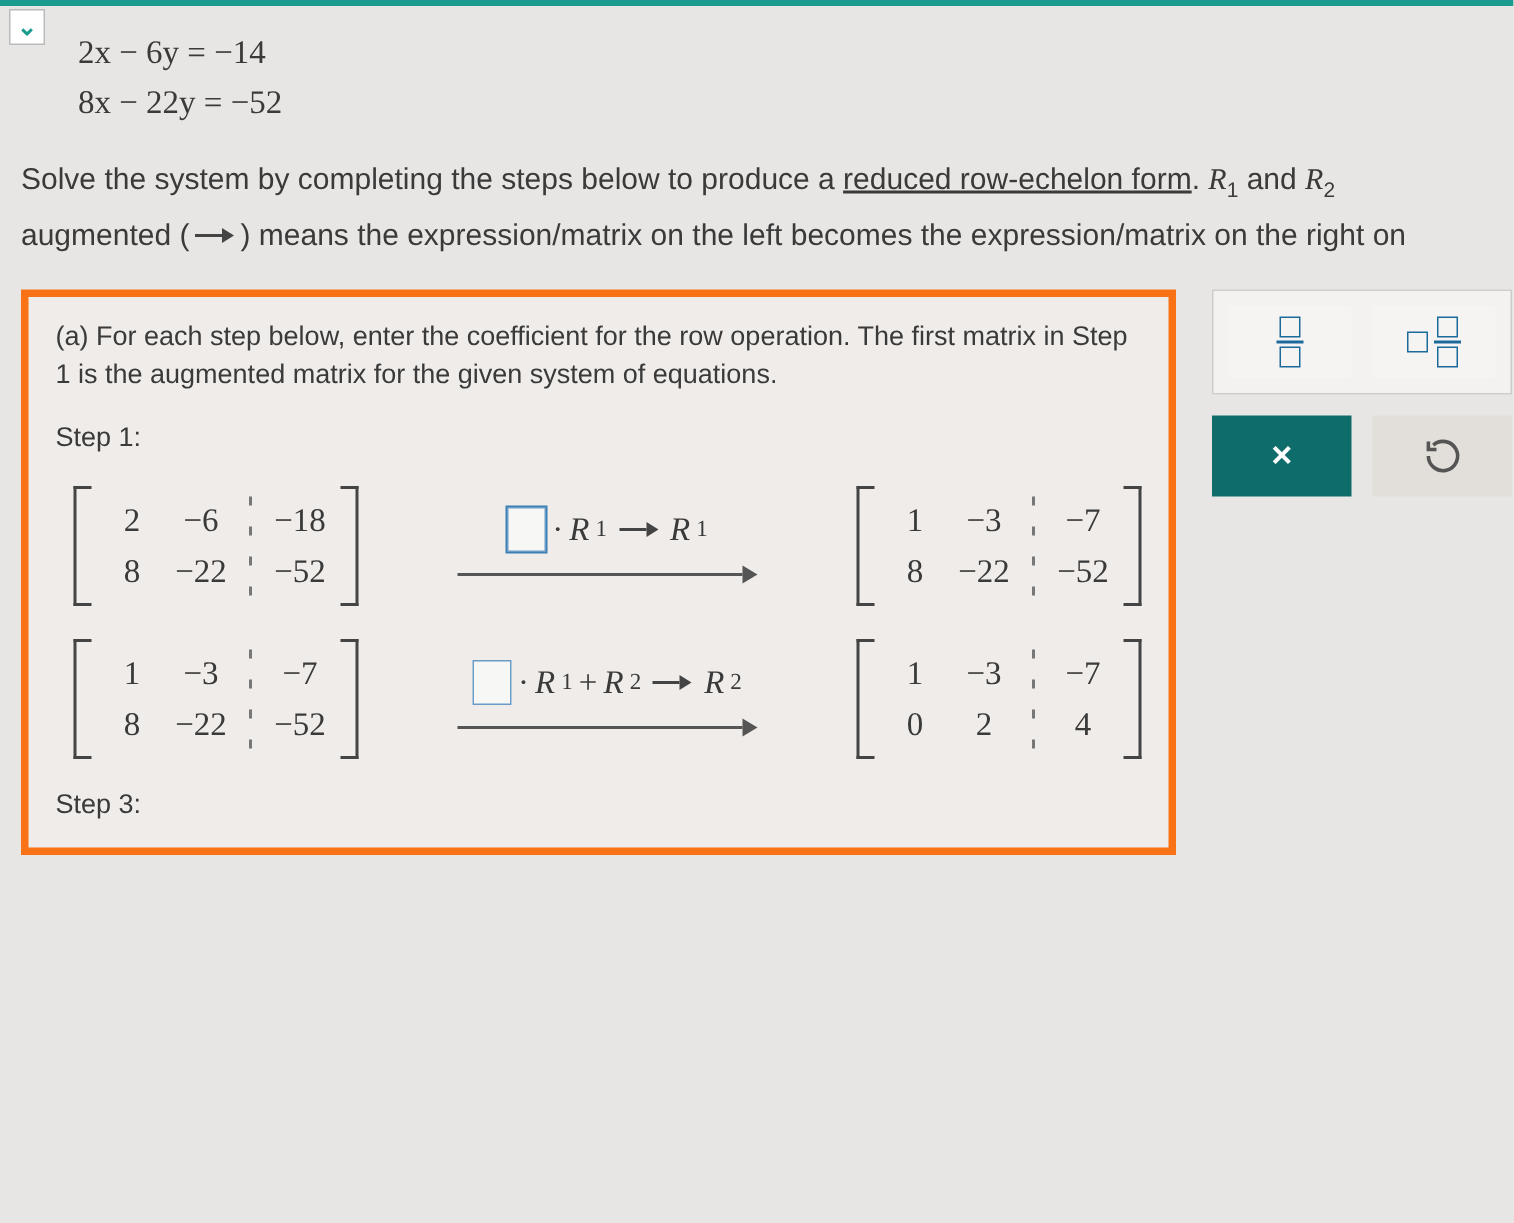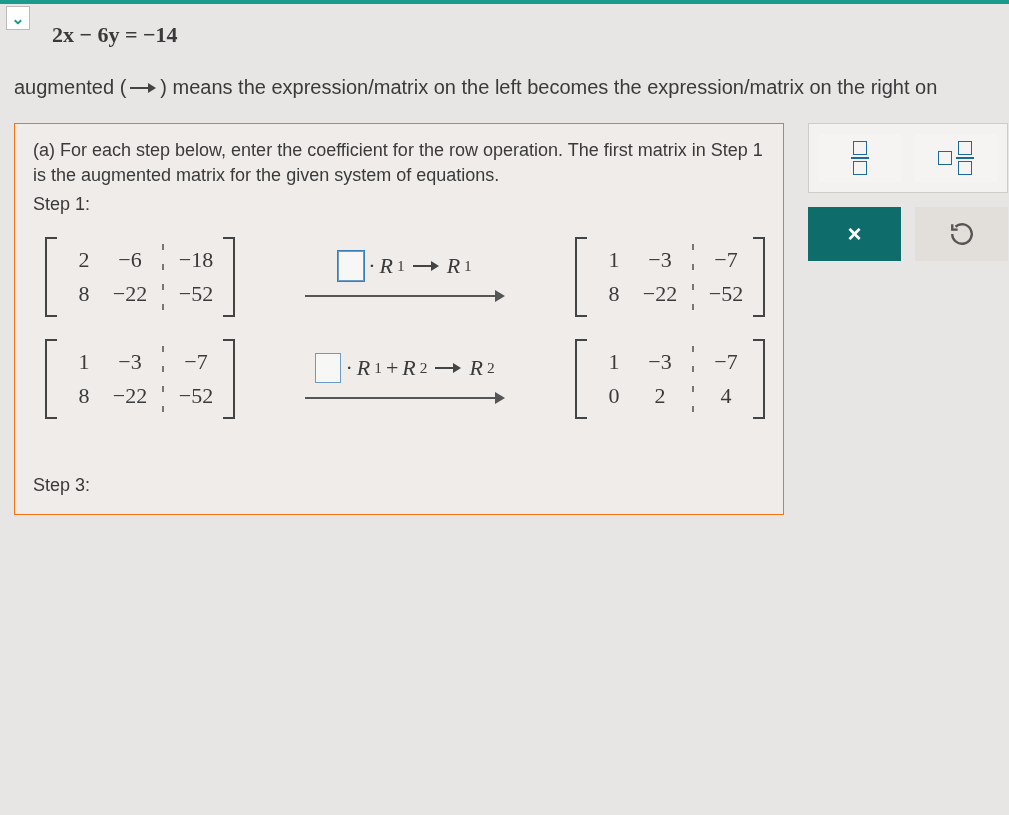--- a/index.html
+++ b/index.html
@@ -30,52 +30,51 @@
   font-size: 16px;
   color: #1a9b8e;
   font-weight: bold;
 }
 .equations {
   margin: 14px 0 0 52px;
   font-size: 22px;
   font-family: "Times New Roman", serif;
   color: #3a3a3a;
   line-height: 1.5;
-  font-weight: bold;
 }
 .prompt {
   margin: 18px 0 0 14px;
   font-size: 20px;
   color: #3a3a3a;
   line-height: 1.8;
 }
 .prompt .link { text-decoration: underline; }
 .math-i { font-family: "Times New Roman", serif; font-style: italic; }
 .sub { font-size: 0.7em; vertical-align: sub; }
 .content-area {
   display: flex;
   margin: 18px 0 0 14px;
   gap: 24px;
 }
 .panel {
   width: 770px;
   background: #efece9;
-  border: 1px solid #f97316;
+  border: 5px solid #f97316;
   padding: 14px 18px 18px 18px;
   position: relative;
 }
 .panel-top {
   font-size: 18px;
   color: #3a3a3a;
   line-height: 1.4;
 }
 .step-label {
   font-size: 18px;
   color: #3a3a3a;
-  margin-top: 6px;
+  margin-top: 18px;
 }
 .step-row {
   display: flex;
   align-items: center;
   margin-top: 22px;
   margin-left: 12px;
 }
 .matrix {
   display: inline-flex;
   align-items: stretch;
@@ -243,23 +242,28 @@
 }
 </style>
 </head>
 <body>
 
 <div class="topbar"></div>
 <div class="chevron-box">⌄</div>
 
 <div class="equations">
   <div>2x − 6y = −14</div>
+  <div>8x − 22y = −52</div>
 </div>
 
 <div class="prompt">
+  <div>
+    <span>Solve the system by completing the steps below to produce a </span><span class="link">reduced row-echelon form</span><span>. </span>
+    <span class="math-i">R</span><span class="sub">1</span><span> and </span><span class="math-i">R</span><span class="sub">2</span>
+  </div>
   <div>
     <span>augmented (</span><span class="short-arrow"></span><span>) means the expression/matrix on the left becomes the expression/matrix on the right on</span>
   </div>
 </div>
 
 <div class="content-area">
   <div class="panel">
     <div class="panel-top">(a) For each step below, enter the coefficient for the row operation. The first matrix in Step 1 is the augmented matrix for the given system of equations.</div>
 
     <div class="step-label">Step 1:</div>
@@ -401,21 +405,21 @@
               <span class="mcell">−7</span>
             </div>
           <div class="mrow">
               <span class="mcell">4</span>
             </div>
         </div>
         <div class="bracket right"></div>
       </div>
     </div>
 
-    <div class="step-label" style="margin-top:56px">Step 3:</div>
+    <div class="step-label" style="margin-top:20px">Step 3:</div>
   </div>
 
   <div class="tools">
     <div class="tool-row">
       <div class="frac-btn">
         <span class="frac">
             <span class="sq"></span>
             <span class="frac-line"></span>
             <span class="sq"></span>
           </span>

